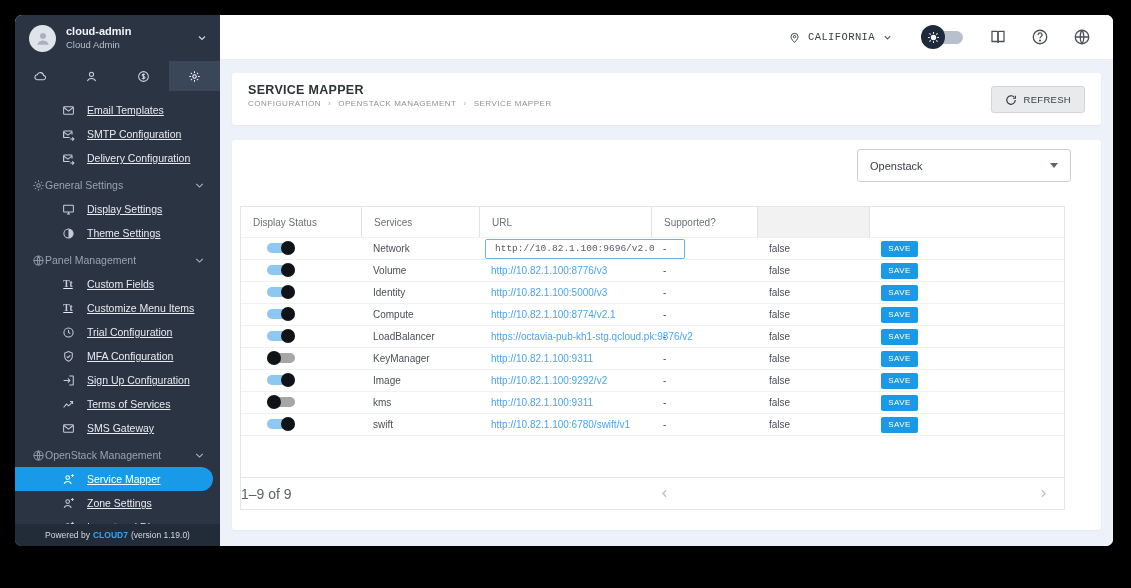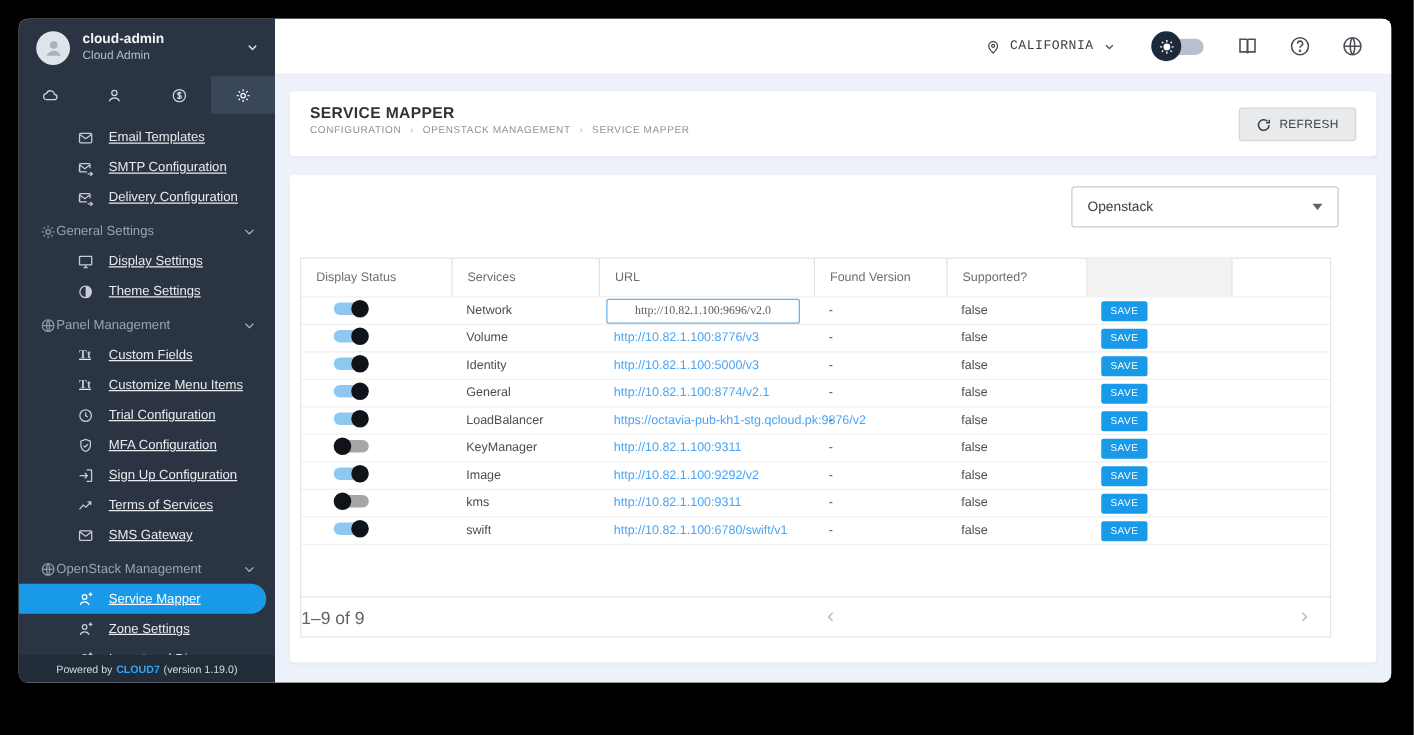--- a/index.html
+++ b/index.html
@@ -69,21 +69,21 @@
 
   .switch { position:relative; width:28px; height:14px; display:inline-block; padding:0 !important; margin-left:14px; cursor:pointer; }
   .switch .track { position:absolute; left:0; top:2px; width:28px; height:10px; border-radius:6px; }
   .switch.on .track { background:#8ec8f0; }
   .switch.off .track { background:#a6a6a6; }
   .switch .knob { position:absolute; top:0; width:14px; height:14px; border-radius:50%; background:#101418; }
   .switch.on .knob { left:14px; }
   .switch.off .knob { left:0; }
 
   .url-link { color:#4aa4f3; text-decoration:none; font-size:10px; white-space:nowrap; overflow:hidden; text-overflow:ellipsis; max-width:176px; cursor:pointer; }
-  .url-input { width:155px; height:20px; border:1.5px solid #6cb0e6; border-radius:2px; padding:0 22px; font-size:9.5px; color:#565b60; font-family:Liberation Serif, serif; margin-left:6px; outline:none; }
+  .url-input { width:200px; height:20px; border:1.5px solid #6cb0e6; border-radius:2px; padding:0 9px; font-size:9.5px; color:#565b60; font-family:Liberation Mono, monospace; margin-left:6px; outline:none; }
   .url-cell-input { padding-left:0 !important; }
   .save-btn { width:37px; height:16px; background:#189ae8; color:#fff; border:none; border-radius:2px; font-size:8px; letter-spacing:.4px; cursor:pointer; font-family:inherit; padding:0; }
   .spacer { height:42px; border-top:1px solid #f0f0f1; }
   .pagination { border-top:1px solid #e3e5e8; height:32px; display:flex; align-items:center; justify-content:space-between; padding-right:14px; font-size:14px; color:#5e6368; }
   .pg-btn { background:none; border:none; color:#b9bcc0; margin-left:22px; cursor:pointer; padding:0; }
 </style>
 </head>
 <body>
 
 <div class="window">
@@ -401,23 +401,20 @@
               <div class="th">
                 <span>Display Status</span>
               </div>
               <div class="th sep">
                 <span>Services</span>
               </div>
               <div class="th sep">
                 <span>URL</span>
               </div>
               <div class="th sep">
-                <span>Found Version</span>
-              </div>
-              <div class="th sep">
                 <span>Supported?</span>
               </div>
               <div class="th sep redact-cell">
                 <div class="redacted"></div>
               </div>
               <div class="th sep"></div>
             </div>
           <div id="tbody">
               <div class="trow">
                 <div><span class="switch on"><span class="track"></span><span class="knob"></span></span></div>
@@ -441,21 +438,21 @@
                 <div><span class="switch on"><span class="track"></span><span class="knob"></span></span></div>
                 <div><span>Identity</span></div>
                 <div><a class="url-link">http://10.82.1.100:5000/v3</a></div>
                 <div><span>-</span></div>
                 <div><span>false</span></div>
                 <div><button class="save-btn">SAVE</button></div>
                 <div></div>
               </div>
               <div class="trow">
                 <div><span class="switch on"><span class="track"></span><span class="knob"></span></span></div>
-                <div><span>General</span></div>
+                <div><span>Compute</span></div>
                 <div><a class="url-link">http://10.82.1.100:8774/v2.1</a></div>
                 <div><span>-</span></div>
                 <div><span>false</span></div>
                 <div><button class="save-btn">SAVE</button></div>
                 <div></div>
               </div>
               <div class="trow">
                 <div><span class="switch on"><span class="track"></span><span class="knob"></span></span></div>
                 <div><span>LoadBalancer</span></div>
                 <div><a class="url-link">https://octavia-pub-kh1-stg.qcloud.pk:9876/v2</a></div>

